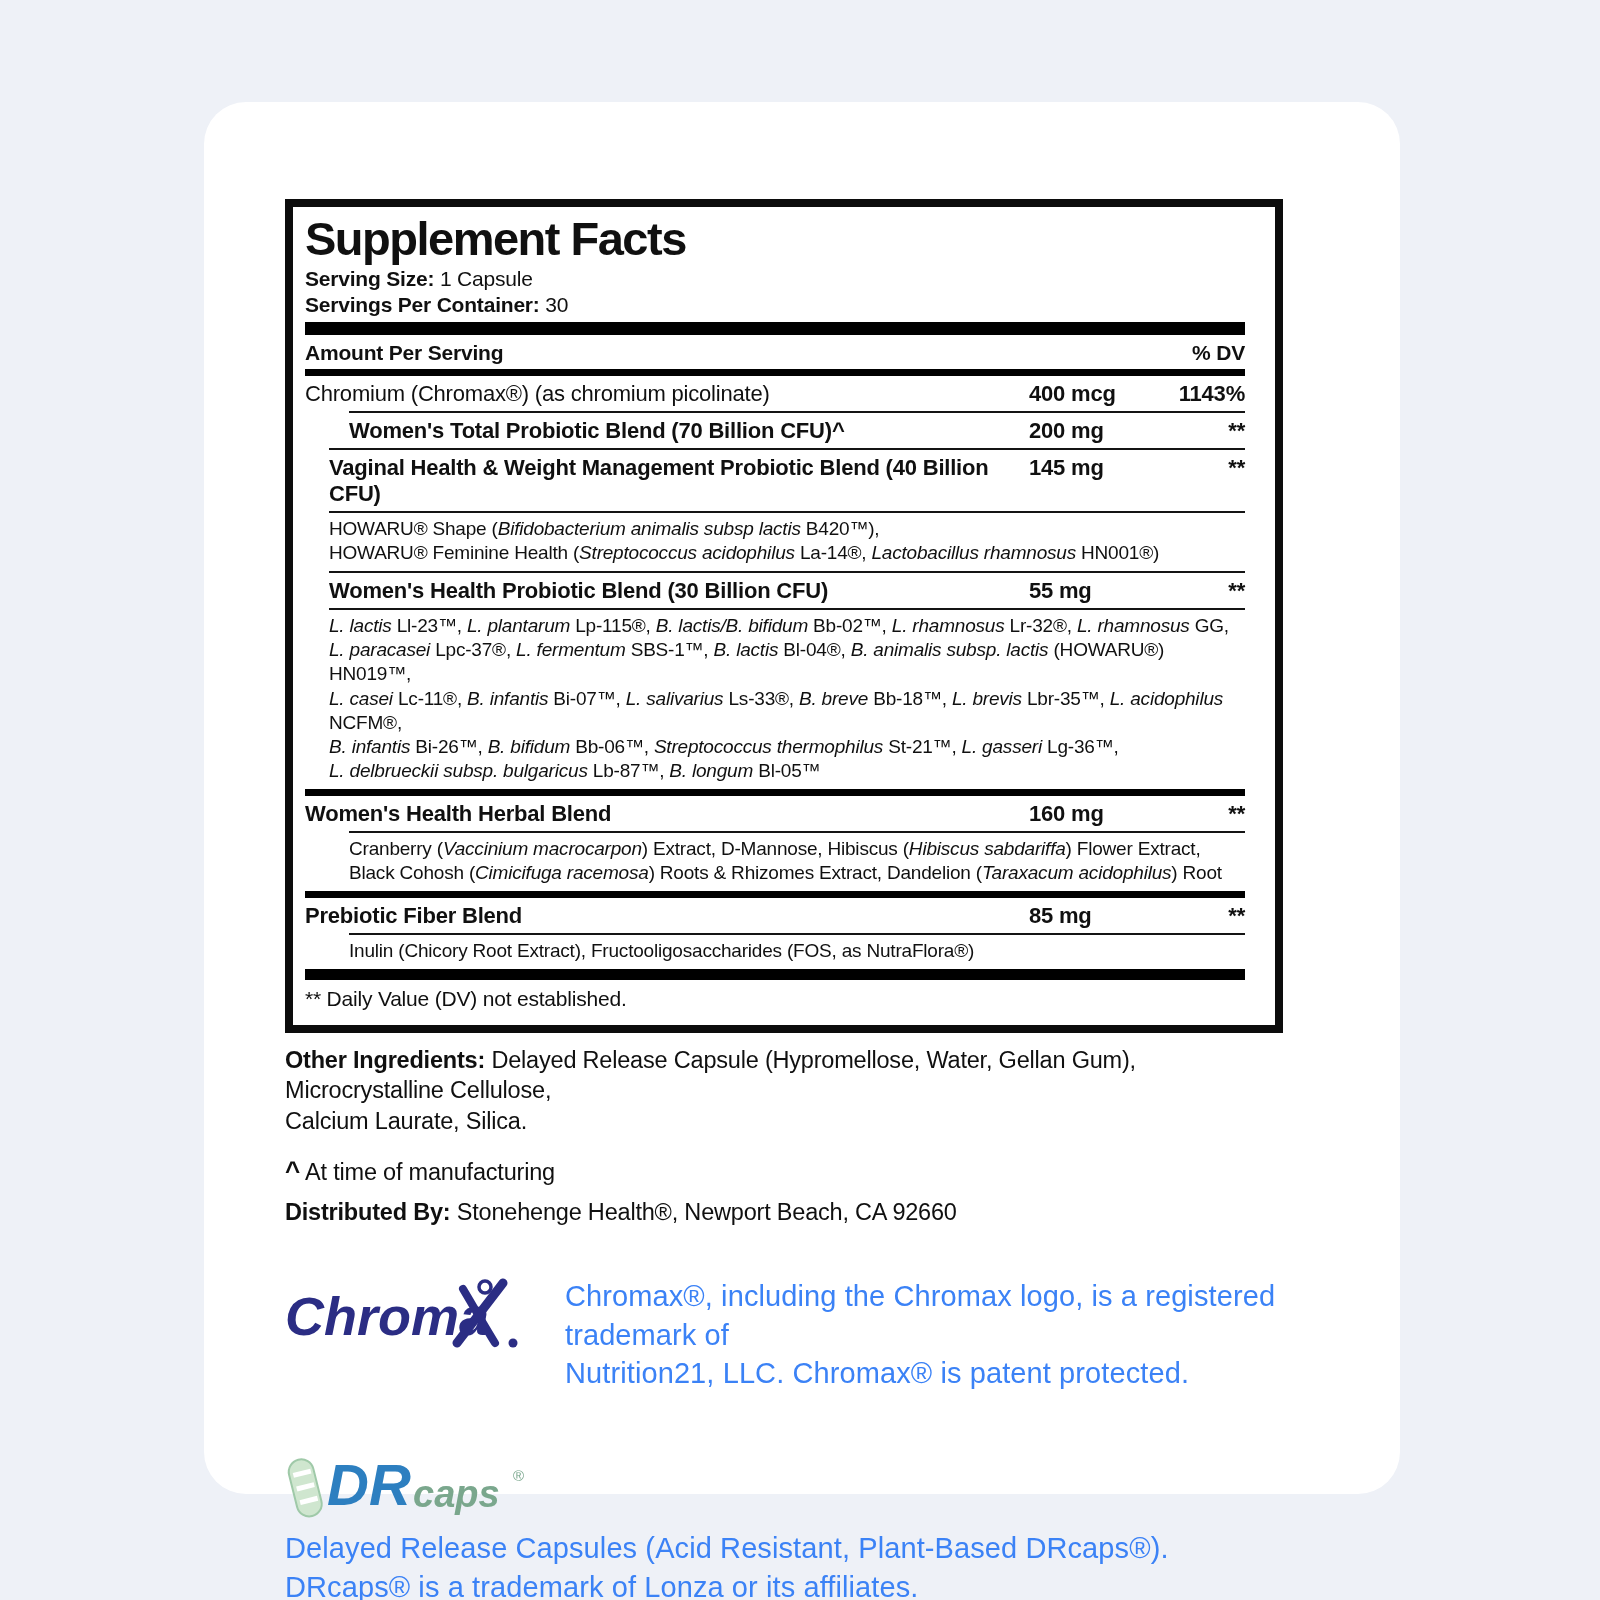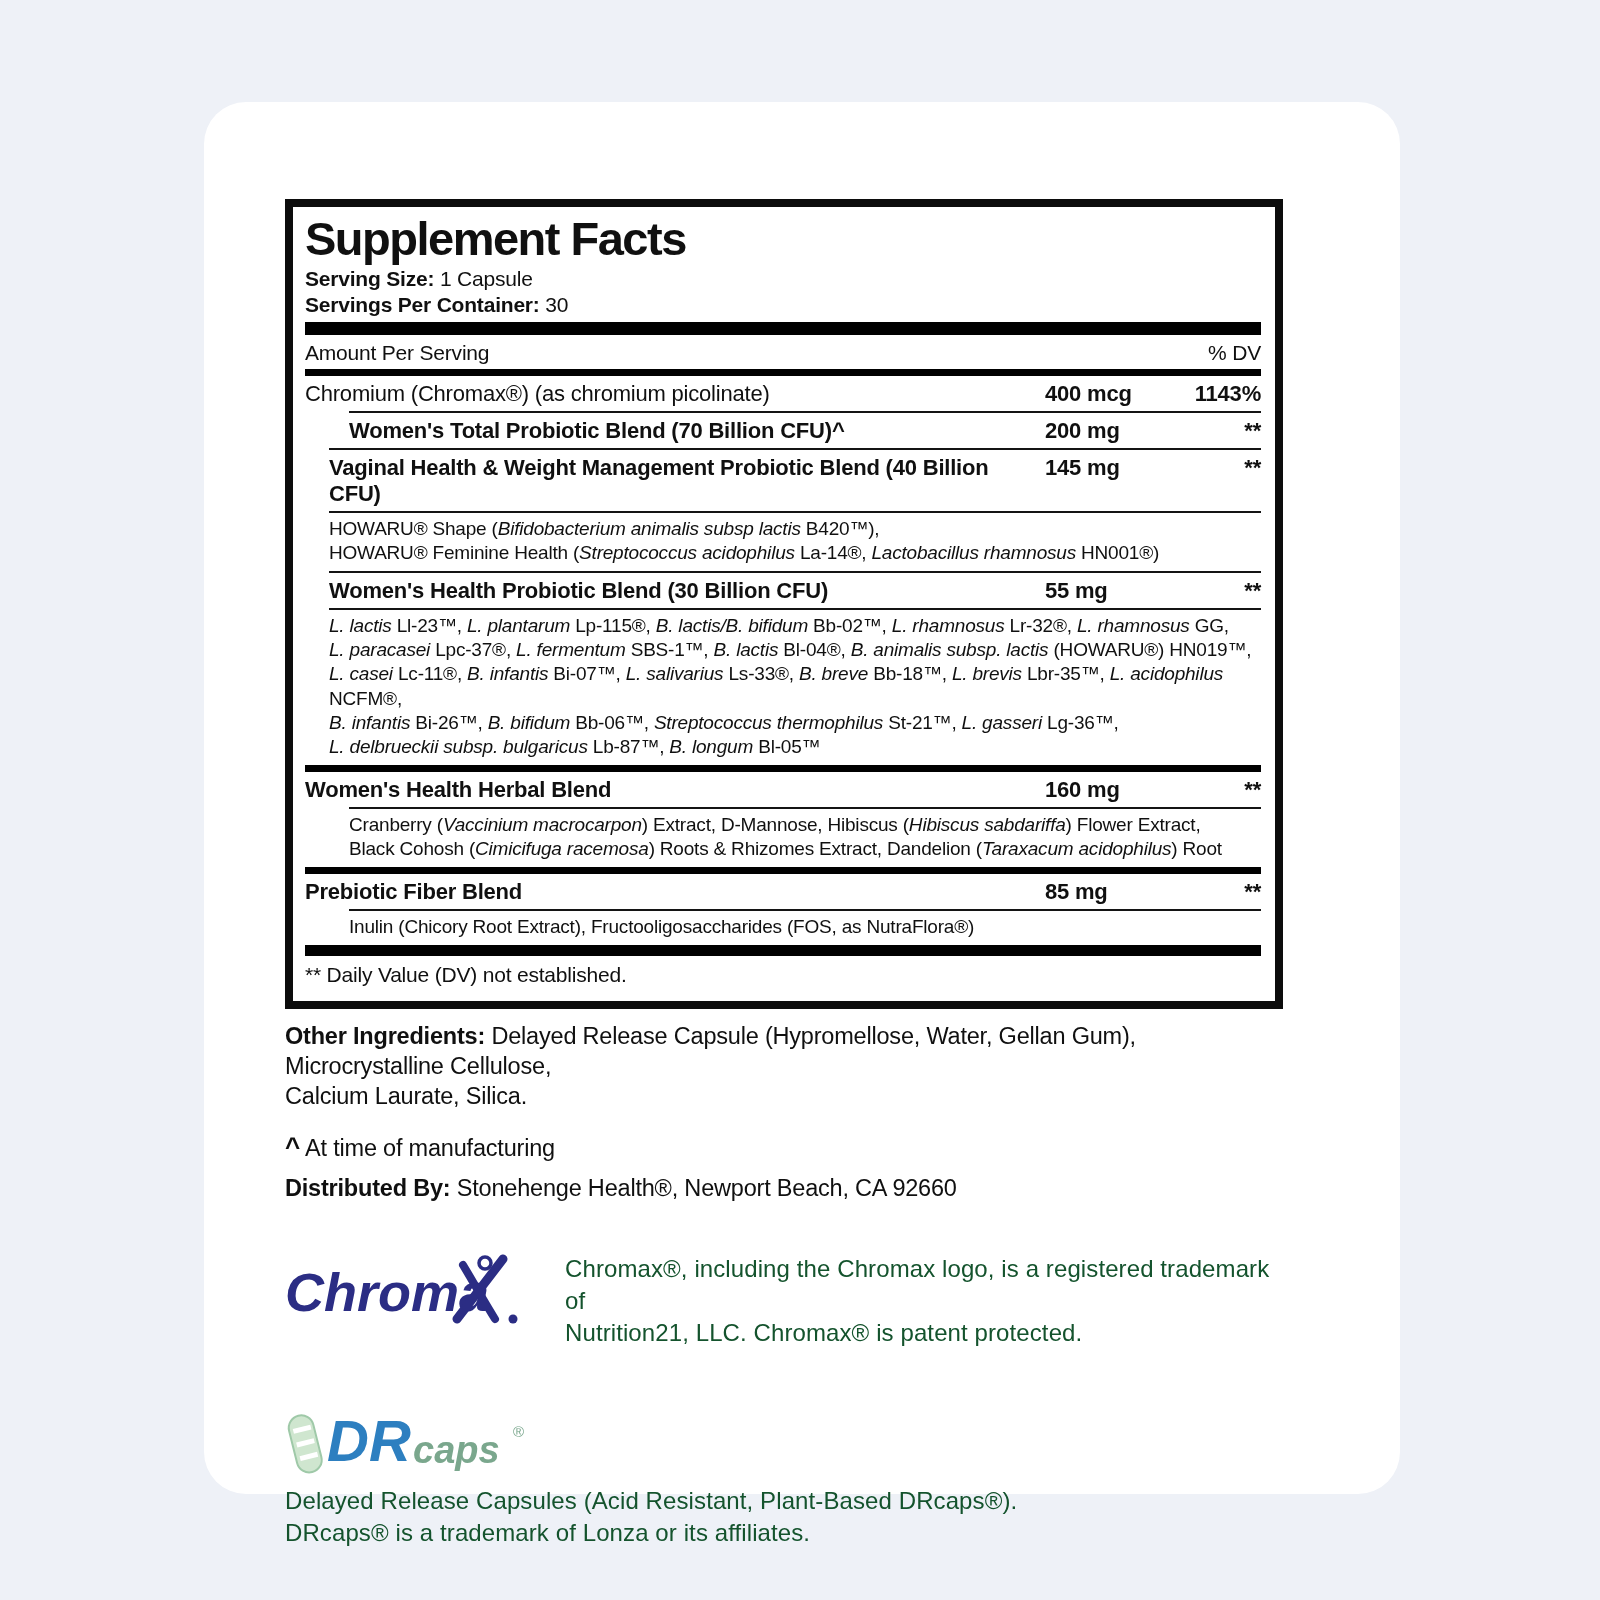--- a/index.html
+++ b/index.html
@@ -14,49 +14,49 @@
     position:absolute;left:204px;top:102px;
     width:1196px;height:1392px;
     background:#ffffff;border-radius:42px;
   }
   .content{
     position:absolute;left:81px;top:97px;width:998px;
   }
   
   .factbox{
     border:8px solid #0c0c0c;background:#fff;
-    padding:8px 14px 10px 12px;box-sizing:border-box;
+    padding:8px 30px 10px 12px;box-sizing:border-box;
     letter-spacing:-0.2px;
   }
   .sf-title{
     font-size:47px;font-weight:800;letter-spacing:-1.5px;line-height:1.0;
     padding-bottom:4px;
   }
   .sf-line{font-size:21px;line-height:1.22;}
   .b{font-weight:700;}
   .bar{background:#000;}
   .bar13{height:13px;margin:5px 0 2px 0;}
   .bar7{height:7px;}
   .bar11{height:11px;}
-  .hdr{display:flex;justify-content:space-between;font-size:21px;font-weight:400;padding:4px 0 4px 0;}
+  .hdr{display:flex;justify-content:space-between;font-size:21px;font-weight:700;padding:4px 0 4px 0;}
   .frow{display:flex;align-items:baseline;font-size:22px;line-height:1.18;padding:5px 0 4px 0;gap:20px;}
   .frow .nm{flex:1;}
   .frow .amt{width:110px;text-align:left;font-weight:700;flex:none;}
   .frow .dv{width:86px;text-align:right;font-weight:700;flex:none;}
   .rule{border-top:2px solid #141414;margin-left:44px;}
   .ind{margin-left:24px;}
   .desc{font-size:19px;line-height:1.27;padding:4px 0 6px 0;}
   .footnote{font-size:21px;padding:7px 0 4px 0;}
   
   .para{font-size:23.5px;line-height:1.28;margin-top:12px;letter-spacing:-0.2px;}
   .caret-line{font-size:23.5px;margin-top:20px;letter-spacing:-0.2px;}
   .caret{font-weight:700;font-size:26px;}
   .tm-row{display:flex;align-items:flex-start;margin-top:46px;}
   .logo-cell{width:280px;flex:none;}
-  .tm-text{font-size:24px;line-height:1.34;color:#14532d;letter-spacing:0.1px;flex:1;}
+  .tm-text{font-size:29px;line-height:1.34;color:#3b82f6;letter-spacing:0.1px;flex:1;}
   
   .howaru{font-family:"DejaVu Sans",sans-serif;font-weight:700;font-size:54px;letter-spacing:3px;line-height:1;margin-top:8px;}
   .howaru .reg-dot{font-size:13px;vertical-align:baseline;}
 </style>
 </head>
 <body>
 
 <div class="card">
   <div class="content">
 

